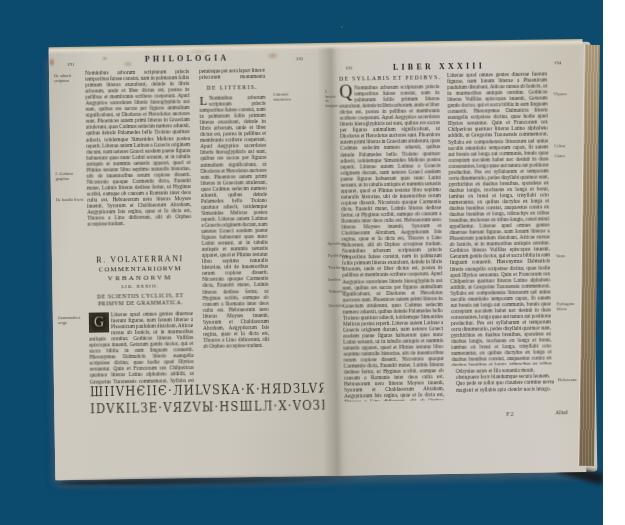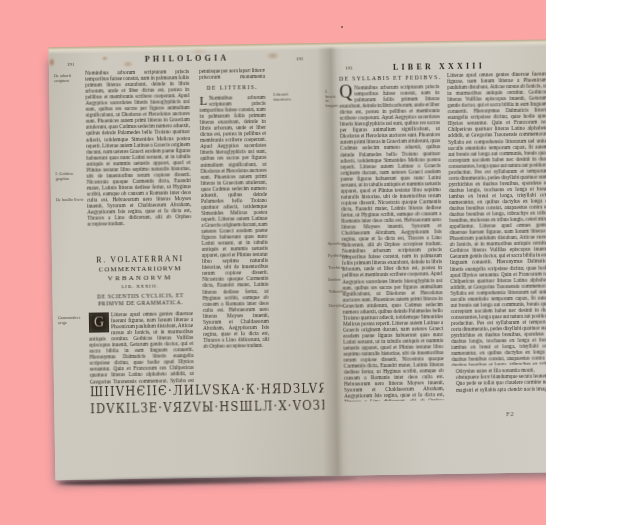--- a/index.html
+++ b/index.html
@@ -1,16 +1,16 @@
 <!DOCTYPE html>
 <html><head>
 <meta charset="utf-8">
 <style>
   html,body{margin:0;padding:0;}
-  .photo{position:relative;width:546px;height:525px;background:#fca5a5;overflow:hidden;
+  .photo{position:relative;width:603px;height:525px;background:#0c4a6e;overflow:hidden;
          font-family:"Liberation Serif", serif;}
   .book{position:absolute;left:52px;top:46px;width:542px;height:430px;
         background:#c8c4b9;border-radius:2px 4px 4px 2px;
         transform:rotate(-0.9deg);
         box-shadow:0 7px 10px -2px rgba(95,95,102,.5), -4px 6px 9px -3px rgba(110,110,118,.42);}
   .book::after{content:"";position:absolute;left:2px;width:300px;bottom:-6px;height:6px;
         background:linear-gradient(to right, rgba(15,15,18,.78), rgba(40,40,44,.30));
         filter:blur(1.6px);border-radius:50%;}
   .wedge{position:absolute;right:-6px;bottom:-7px;width:46px;height:11px;
         background:rgba(22,21,24,.85);transform:rotate(16deg);filter:blur(2px);}

